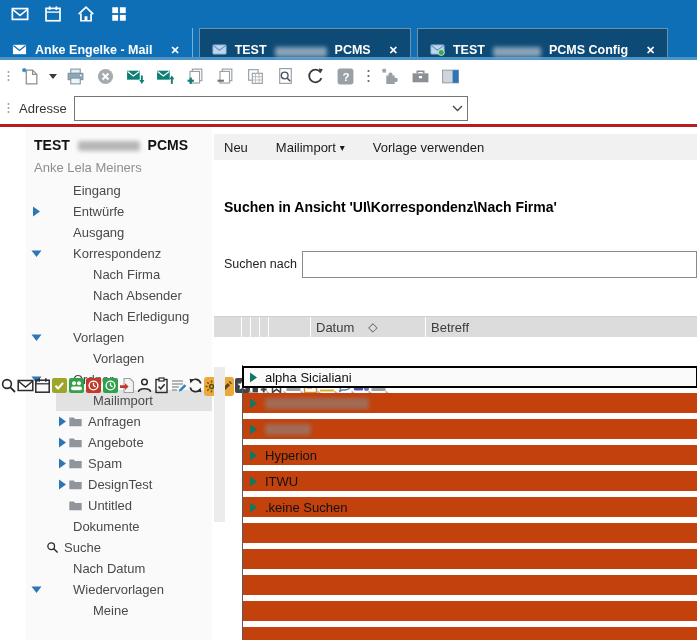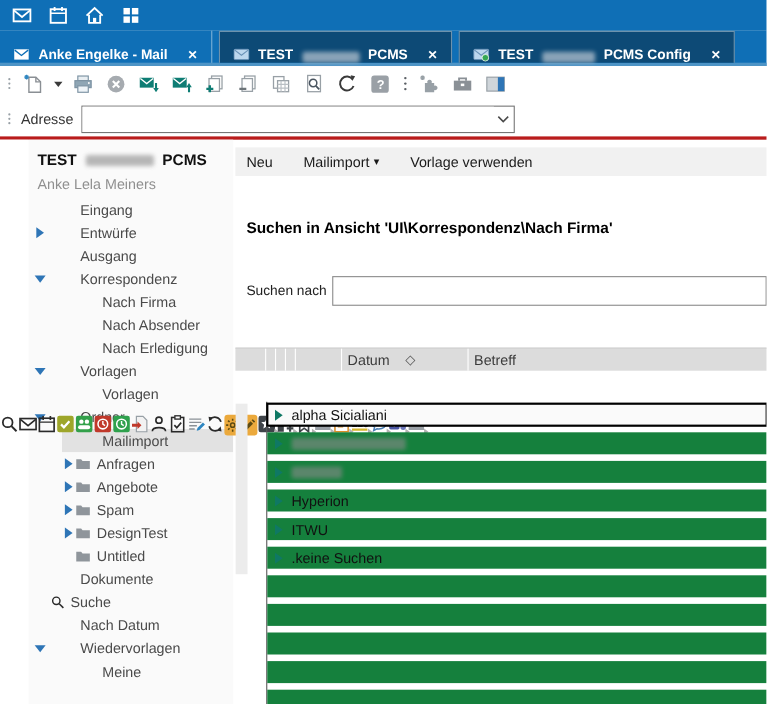--- a/index.html
+++ b/index.html
@@ -51,21 +51,21 @@
   .csearch{display:flex;align-items:center;padding-left:10px;height:34px;}
   .csearch label{font-size:12.5px;color:#222;width:78px;flex:none;}
   .csearch input{flex:1;height:23px;border:1px solid #8a8a8a;font-size:13px;outline:none;font-family:"Liberation Sans",sans-serif;}
   .thead{height:20px;background:#DCDCDC;display:flex;font-size:13px;color:#3c3c3c;margin-top:7px;border-top:1px solid #cfcfcf;}
   .th{border-right:1px solid #fff;display:flex;align-items:center;padding-left:5px;box-sizing:border-box;flex:none;}
   .th.last{flex:1;border-right:none;}
   .th .sortg{margin-left:14px;color:#555;font-size:12px;}
   .tbody{flex:1;position:relative;overflow:hidden;}
   .gutter-shade{position:absolute;left:0;top:2px;width:11px;height:155px;background:#ECECEC;}
   .rows{margin-left:28px;border-left:1px solid #5a5a5a;padding-top:2px;height:100%;}
-  .row{height:20px;margin-bottom:6px;background:#15803d;display:flex;align-items:center;font-size:13px;color:#111;padding-left:6px;gap:7px;}
+  .row{height:20px;margin-bottom:6px;background:#c2410c;display:flex;align-items:center;font-size:13px;color:#111;padding-left:6px;gap:7px;}
   .row.selected{outline:2px solid #000;outline-offset:-1px;background:#FAFAFA;}
   .row .rtw{display:inline-flex;flex:none;}
 </style>
 </head>
 <body>
 
 <div class="topbar" id="topbar">
     <span class="tbic">
       <svg viewBox="0 0 16 16" width="18" height="18">
         <rect x="1.2" y="3.2" width="13.6" height="9.6" fill="none" stroke="#fff" stroke-width="1.5"></rect>

